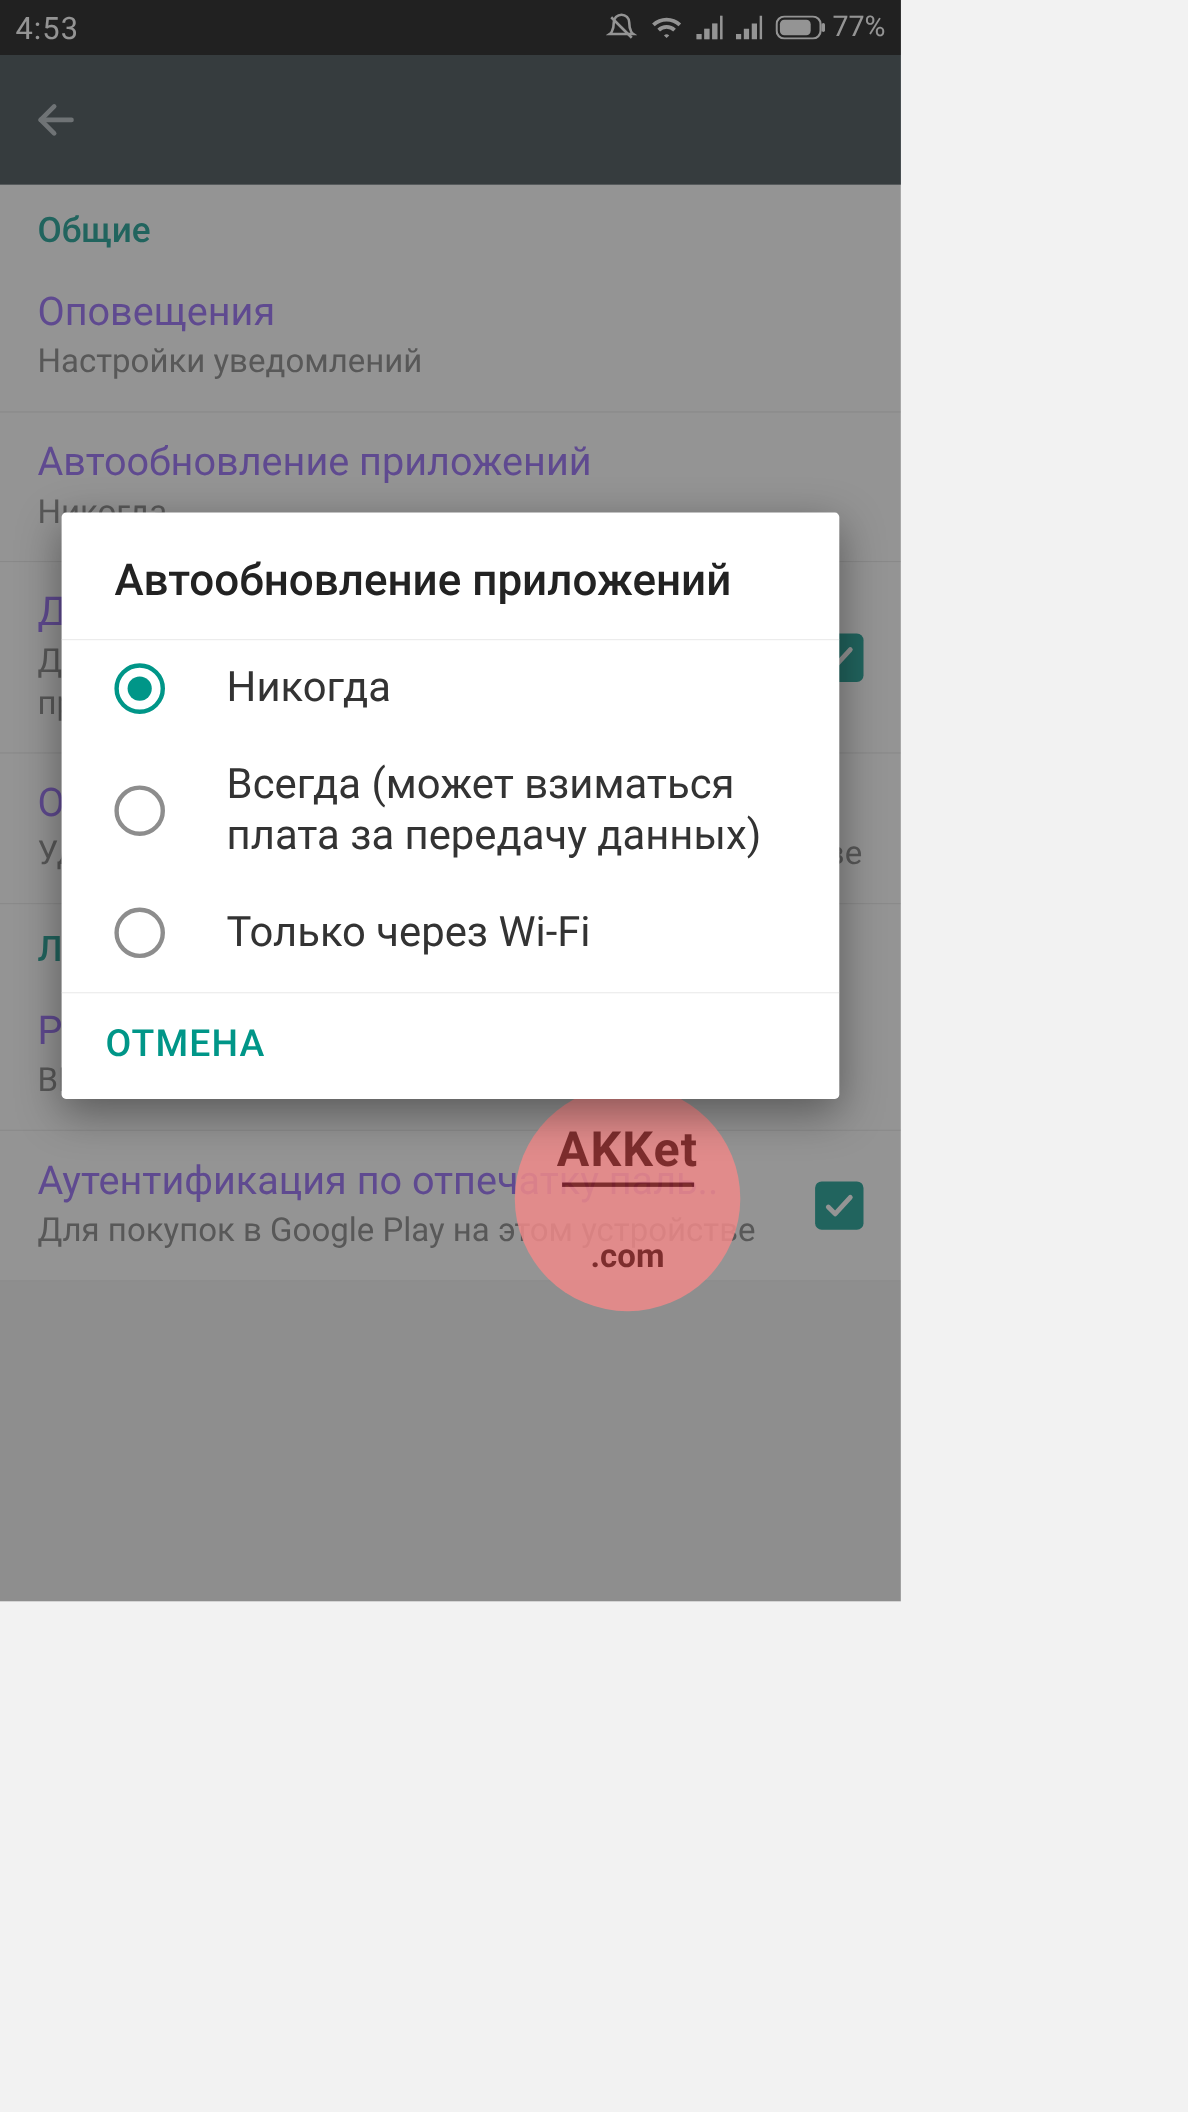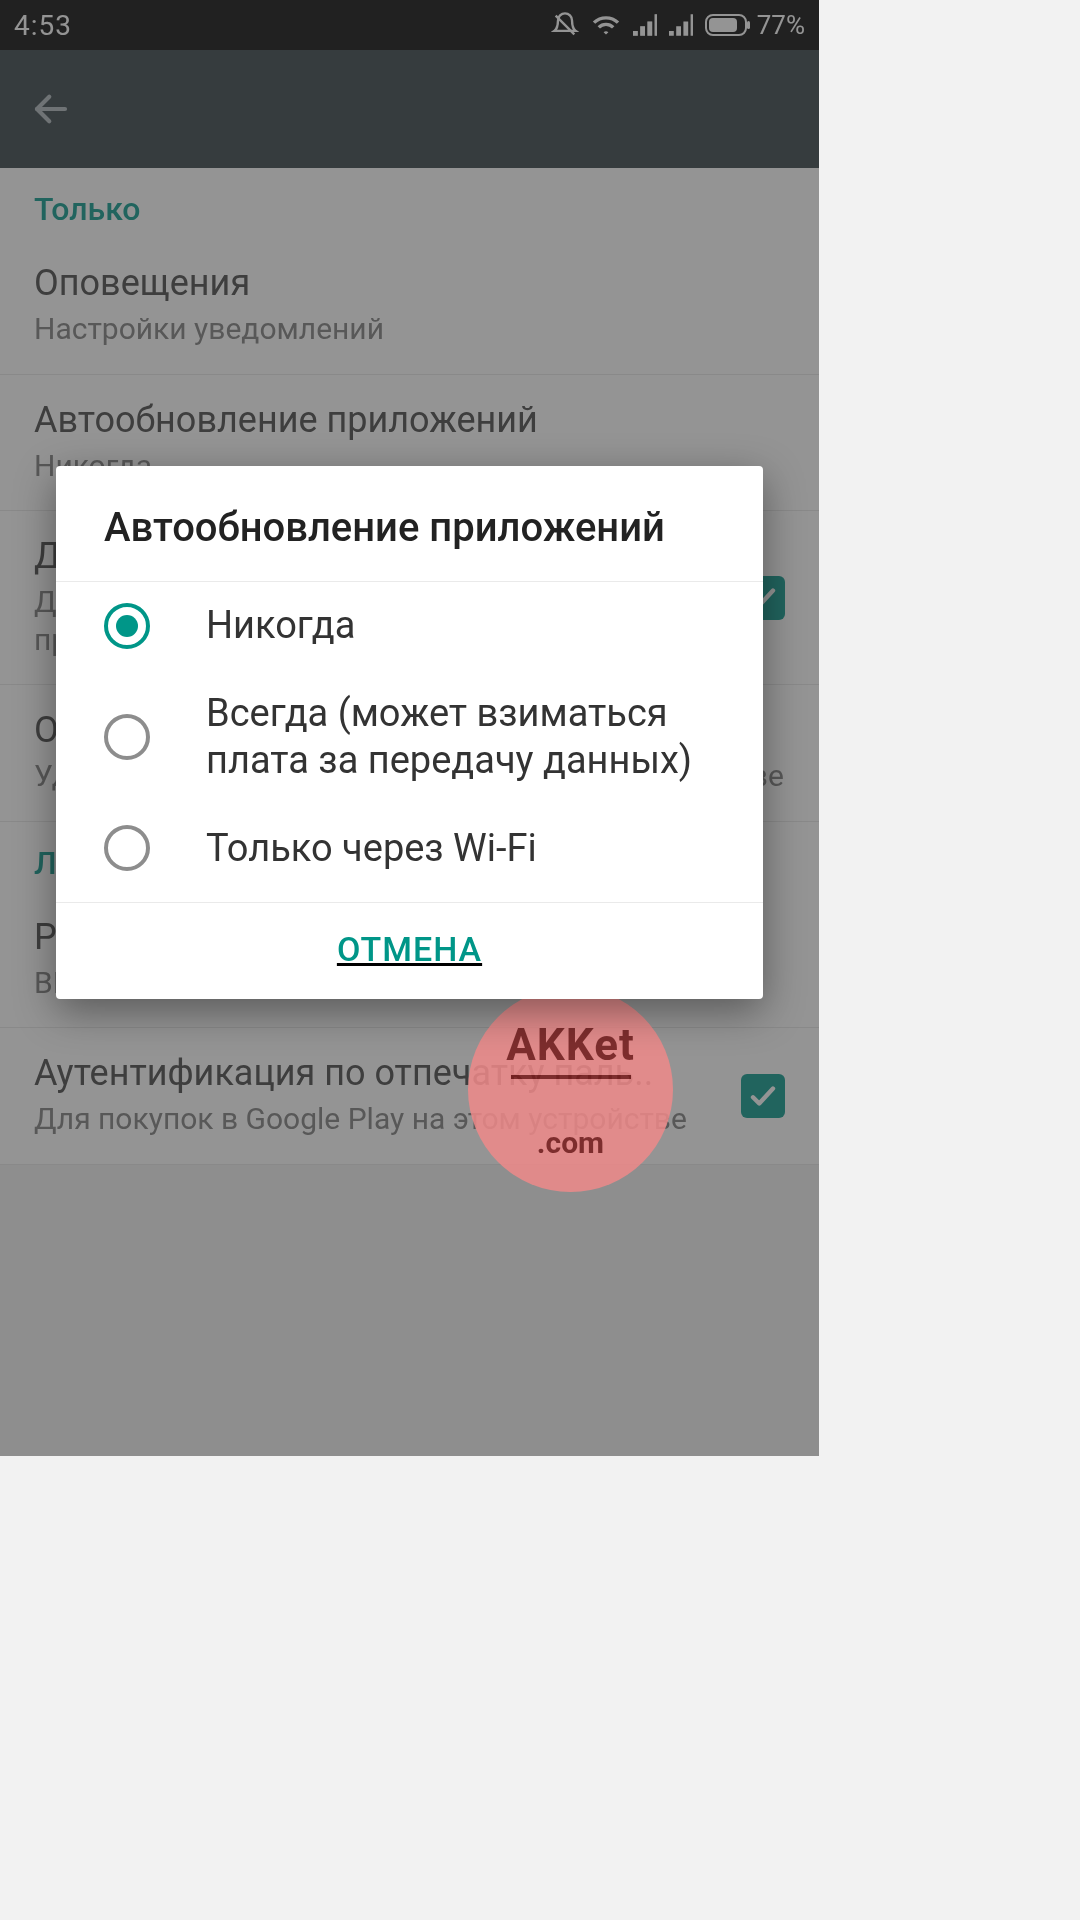--- a/index.html
+++ b/index.html
@@ -23,21 +23,21 @@
     height: 118px; background: #2f3c42; color: #aeb7bb;
     display: flex; align-items: center; padding-left: 28px;
   }
   .back-arrow { width: 46px; height: 46px; margin-right: 56px; display:flex; align-items:center; justify-content:center; }
   .action-title { font-size: 44px; font-weight: 400; color: #b3bcc0; }
 
   
   .settings-list { background: #fff; }
   .section-header { padding: 22px 34px 10px; color: #009688; font-size: 32px; font-weight: 500; }
   .setting-row { padding: 24px 34px 26px; border-bottom: 1px solid #e6e6e6; position: relative; }
-  .setting-title { font-size: 36px; color: #404040; }
+  .setting-title { font-size: 36px; color: #8b5cf6; }
   .setting-sub   { font-size: 30px; color: #7a7a7a; margin-top: 6px; line-height: 1.25; }
   .checkbox {
     position: absolute; right: 34px; top: 50%; transform: translateY(-50%);
     width: 44px; height: 44px; border-radius: 6px; background: #009688;
     display:flex; align-items:center; justify-content:center;
   }
 
   
   .scrim {
     position: absolute; inset: 0; background: rgba(60,60,60,0.55);
@@ -59,21 +59,21 @@
   .radio-row .label { font-size: 38px; color: #333; line-height: 1.25; flex: 1; }
   .radio {
     width: 46px; height: 46px; border-radius: 50%;
     border: 4px solid #8d8d8d; position: relative; flex-shrink: 0;
   }
   .radio.selected { border-color: #009688; }
   .radio.selected::after {
     content: ""; position: absolute; inset: 8px; border-radius: 50%; background: #009688;
   }
   .dialog-sep { height: 1px; background: #eaeaea; margin-top: 10px; }
-  .dialog-actions { display: flex; justify-content: center; padding: 26px 40px 30px; text-decoration: underline; }
+  .dialog-actions { display: flex; justify-content: flex-start; padding: 26px 40px 30px; }
   .btn-cancel { color: #009688; font-size: 34px; font-weight: 500; letter-spacing: 1px; }
 
   
   .watermark {
     position: absolute; width: 205px; height: 205px; border-radius: 50%;
     background: #ef8a8a; left: 468px; top: 987px; opacity: 0.85;
     display:flex; flex-direction:column; align-items:center; justify-content:center;
     color:#7a1c1c; font-weight:700;
   }
   .watermark .l1 { font-size: 44px; letter-spacing: 1px; }
@@ -123,21 +123,21 @@
   <div class="back-arrow">
     <svg width="42" height="42" viewBox="0 0 24 24" fill="none" stroke="#aeb7bb" stroke-width="2.4" stroke-linecap="round" stroke-linejoin="round">
       <line x1="20" y1="12" x2="4" y2="12"></line>
         <polyline points="11 5 4 12 11 19"></polyline>
     </svg>
   </div>
 </div>
 
 <div class="settings-list">
 
-  <div class="section-header">Только</div>
+  <div class="section-header">Общие</div>
 
   <div class="setting-row">
     <div class="setting-title">Оповещения</div>
     <div class="setting-sub">Настройки уведомлений</div>
   </div>
 
   <div class="setting-row">
     <div class="setting-title">Автообновление приложений</div>
     <div class="setting-sub">Никогда</div>
   </div>

